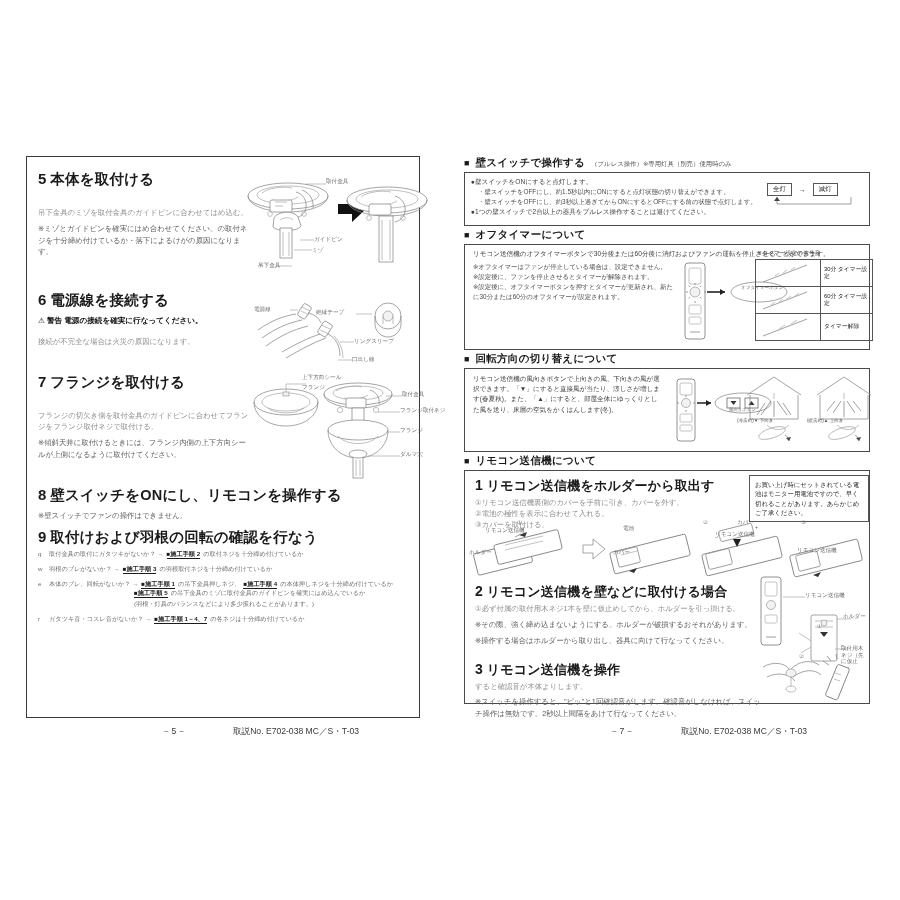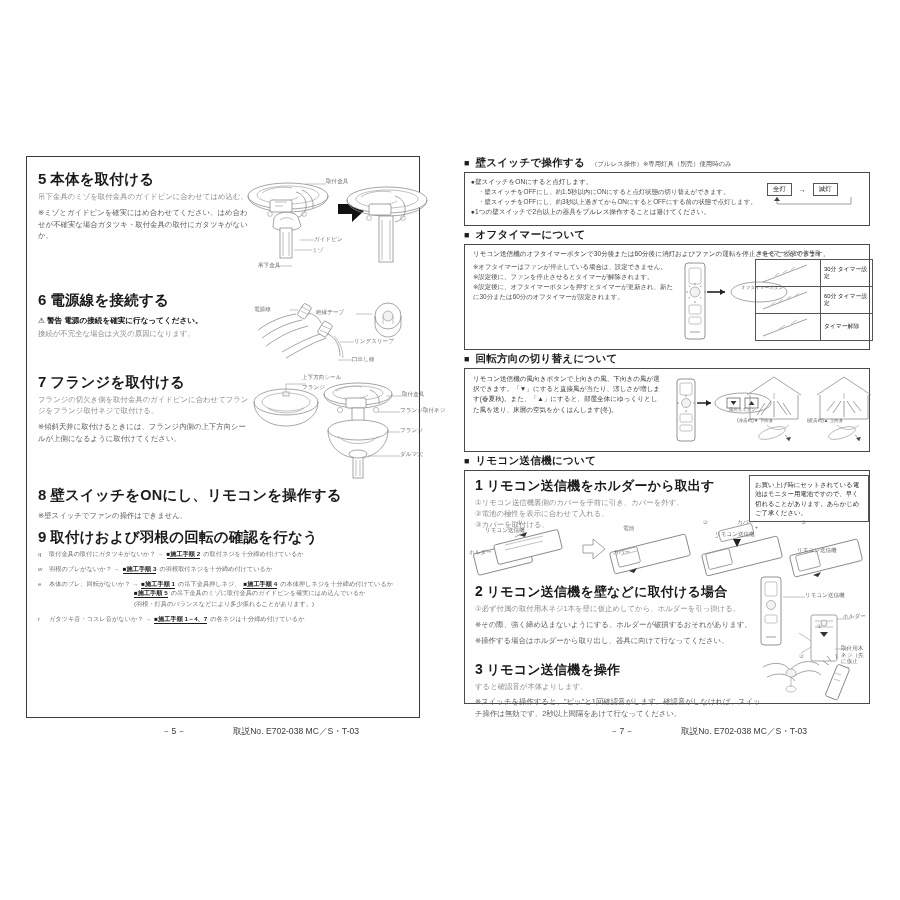--- a/index.html
+++ b/index.html
@@ -14,21 +14,21 @@
   .page{position:absolute;background:#fff;}
   .page-left{left:14px;top:128px;width:420px;height:640px;}
   .page-right{left:450px;top:128px;width:438px;height:640px;}
   .pagebox{position:absolute;border:1px solid #3a3a3a;}
 
   
   .step{position:absolute;}
   .step-head{display:flex;align-items:baseline;gap:4px;}
   .step-num{font-size:15px;font-weight:bold;line-height:1;}
   .step-title{font-size:14.5px;font-weight:bold;letter-spacing:.2px;}
-  .step-body{font-size:7.4px;line-height:1.5;color:#8d8d8d;margin-top:2px;}
+  .step-body{font-size:7.4px;line-height:1.5;color:#8d8d8d;margin-top:18px;}
   .note{font-size:7.4px;line-height:1.55;color:#5a5a5a;margin-top:5px;}
   .warn{font-size:7.6px;line-height:1.5;color:#444;margin-top:5px;}
   .warn b{font-weight:bold;color:#111;}
   .tiny{font-size:6.2px;color:#6f6f6f;line-height:1.3;}
   .lbl{position:absolute;font-size:5.6px;color:#6a6a6a;white-space:nowrap;}
   .lbl-d{position:absolute;font-size:5.4px;color:#555;white-space:nowrap;}
 
   
   .footer{position:absolute;display:flex;align-items:center;gap:46px;font-size:8.6px;color:#3a3a3a;}
   .pgno{letter-spacing:1px;}
@@ -71,21 +71,21 @@
   <div class="page page-left">
 
     <div class="pagebox" style="left:12px;top:28px;width:392px;height:560px;"></div>
 
     <div class="step" style="left:24px;top:42px;width:212px;">
       <div class="step-head">
         <span class="step-num">5</span>
         <span class="step-title">本体を取付ける</span>
       </div>
       <div class="step-body">吊下金具のミゾを取付金具のガイドピンに合わせてはめ込む。</div>
-      <div class="note">※ミゾとガイドピンを確実にはめ合わせてください。はめ合わせが不確実な場合ガタツキ・取付金具の取付にガタツキがないか。</div>
+      <div class="note">※ミゾとガイドピンを確実にはめ合わせてください。の取付ネジを十分締め付けているか・落下によるけがの原因になります。</div>
     </div>
 
     <div style="position:absolute;left:228px;top:34px;width:172px;height:112px;">
       <svg width="172" height="112" viewBox="0 0 172 112">
 
         <ellipse class="fillw" cx="46" cy="34" rx="40" ry="13"></ellipse>
         <path class="ln" d="M6 34c0 9 18 16 40 16s40-7 40-16"></path>
         <ellipse class="ln2" cx="46" cy="33" rx="31" ry="9"></ellipse>
         <path class="ln2" d="M20 31c6-5 20-7 30-5M30 38c8 2 20 1 26-3"></path>
         <rect class="fillw" x="28" y="38" width="22" height="12" rx="2"></rect>
@@ -125,21 +125,21 @@
     </div>
 
     <div class="step" style="left:24px;top:163px;width:214px;">
       <div class="step-head">
         <span class="step-num">6</span>
         <span class="step-title">電源線を接続する</span>
       </div>
       <div class="warn">
         <b>⚠ 警告</b>
         <b>電源の接続を確実に行なってください。</b>
-        <div class="step-body" style="margin-top:2px;">接続が不完全な場合は火災の原因になります。</div>
+        <div class="step-body" style="margin-top:10px;">接続が不完全な場合は火災の原因になります。</div>
       </div>
     </div>
 
     <div style="position:absolute;left:238px;top:158px;width:166px;height:86px;">
       <svg width="166" height="86" viewBox="0 0 166 86">
         <path class="ln" d="M6 44c14-10 26-14 38-16M10 52c14-10 26-15 40-18M14 60c14-10 26-16 42-20"></path>
         <rect class="fillw" x="48" y="18" width="9" height="14" rx="2" transform="rotate(32 52 25)"></rect>
         <path class="ln2" d="M50 21l8 4M49 25l8 4"></path>
         <path class="ln" d="M56 27c6 1 11 5 13 10"></path>
         <path class="ln" d="M30 66c14-8 26-14 38-18M34 72c14-8 26-15 40-20"></path>

